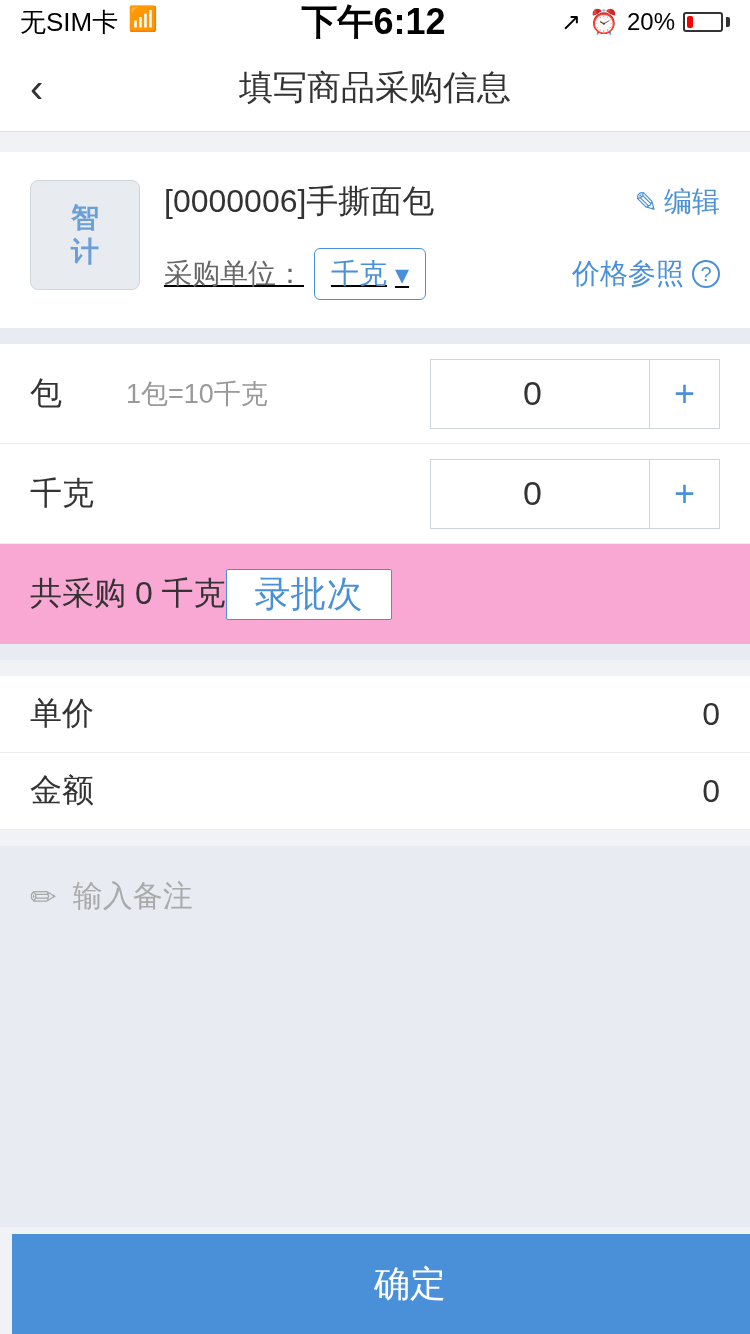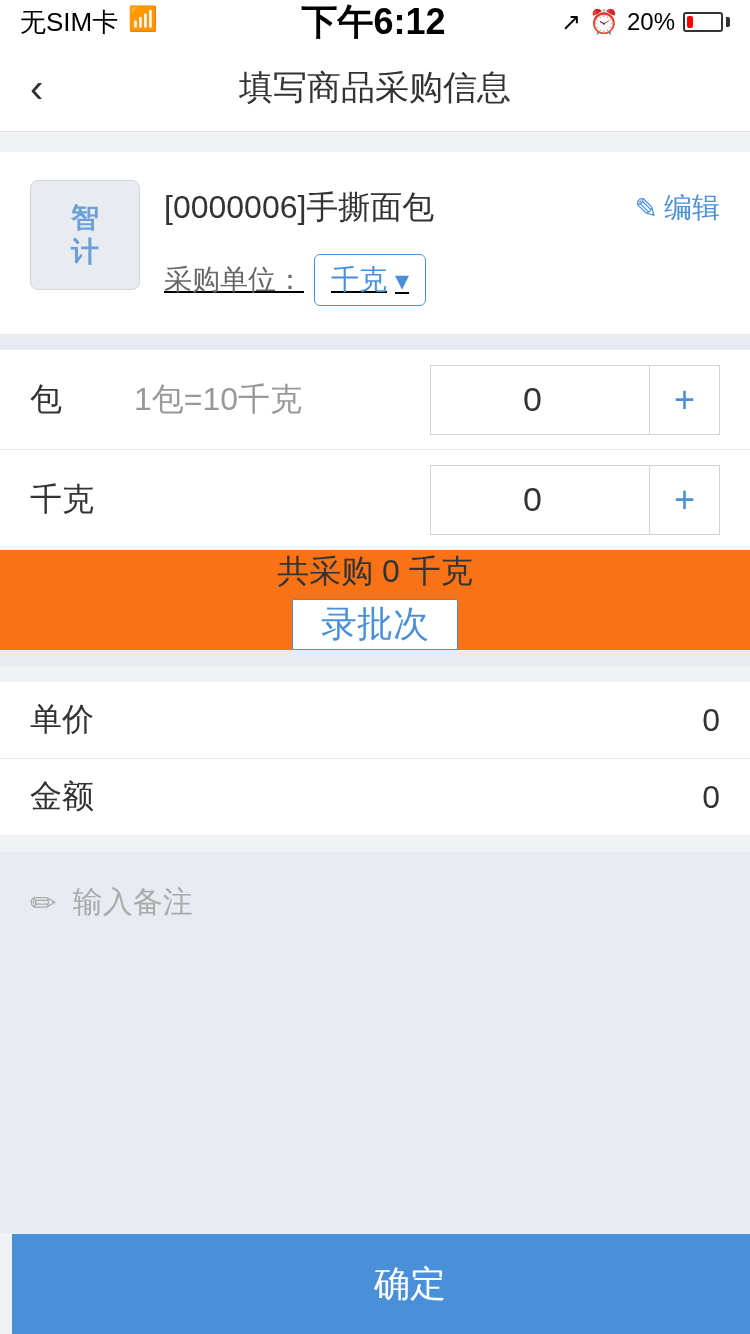--- a/index.html
+++ b/index.html
@@ -93,21 +93,20 @@
       line-height: 1.2;
     }
     .product-info {
       flex: 1;
     }
     .product-name-row {
       display: flex;
       align-items: center;
       justify-content: space-between;
       margin-bottom: 24px;
-      margin-top: 6px;
     }
     .product-name {
       font-size: 32px;
       color: #333;
       font-weight: 500;
     }
     .edit-btn {
       display: flex;
       align-items: center;
       gap: 6px;
@@ -172,23 +171,23 @@
       padding: 0 30px;
       height: 100px;
       border-bottom: 1px solid #eee;
     }
     .input-label {
       font-size: 32px;
       color: #333;
       min-width: 80px;
     }
     .input-sublabel {
-      font-size: 32px;
+      font-size: 27px;
       color: #999;
-      margin-left: 24px;
+      margin-left: 16px;
     }
     .input-right {
       margin-left: auto;
       display: flex;
       align-items: center;
       gap: 0;
     }
     .qty-input {
       width: 220px;
       height: 70px;
@@ -210,26 +209,24 @@
       justify-content: center;
       font-size: 36px;
       color: #4a90d9;
       cursor: pointer;
     }
 
     
     .summary-row {
       display: flex;
       align-items: center;
-      justify-content: space-between;
       padding: 0 30px;
       height: 100px;
-      background: #f97316;
+      background: #f9a8d4;
       border-bottom: none;
-      flex-direction: column;
     }
     .summary-text {
       font-size: 32px;
       color: #333;
     }
     .record-btn {
       border: 1.5px solid #4a90d9;
       border-radius: 2px;
       padding: 0 28px;
       color: #4a90d9;
@@ -350,20 +347,24 @@
       </span>
     </div>
     <div class="unit-row">
       <div style="display:flex;align-items:center;text-decoration:underline;">
         <span class="unit-label">采购单位：</span>
         <div class="unit-dropdown">
           <span>千克</span>
           <span>▾</span>
         </div>
       </div>
+      <div class="price-ref">
+        <span>价格参照</span>
+        <div class="help-circle">?</div>
+      </div>
     </div>
   </div>
 </div>
 
 <div class="section-divider"></div>
 
 <div class="input-section">
 
   <div class="input-row">
     <span class="input-label">包</span>

